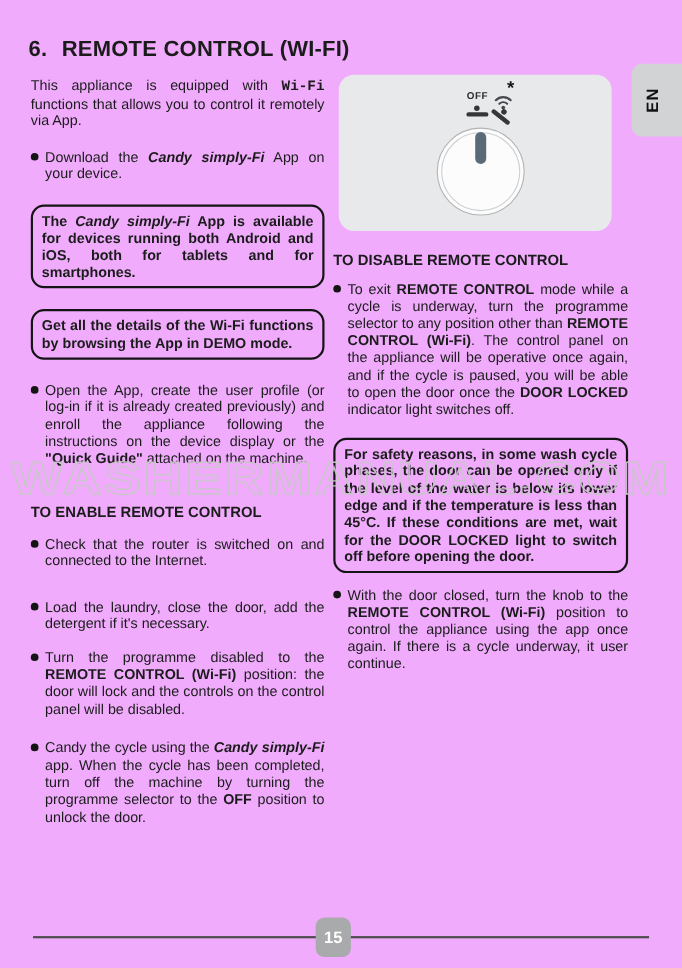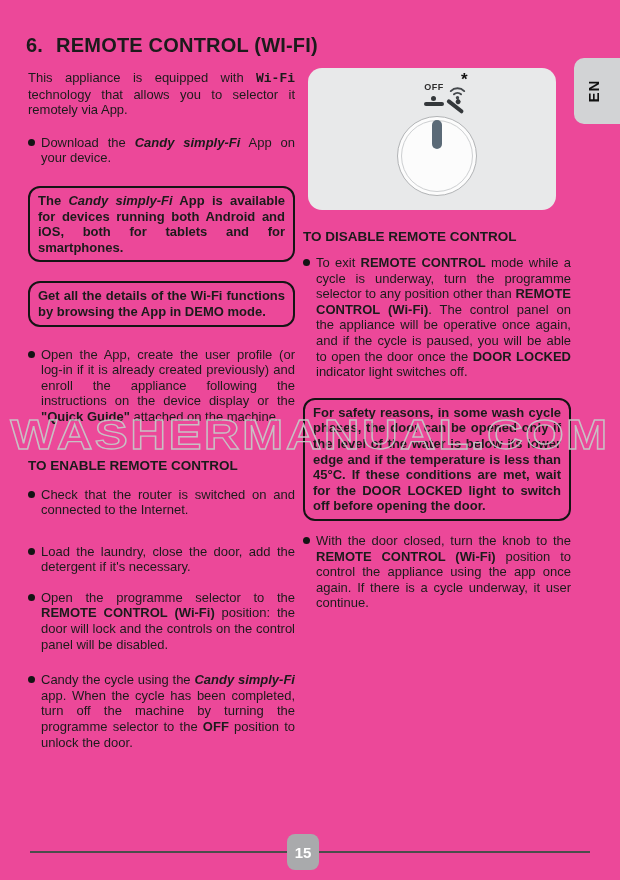--- a/index.html
+++ b/index.html
@@ -1,17 +1,17 @@
 <!DOCTYPE html>
 <html><head>
 <meta charset="utf-8">
 <style>
   html,body { margin:0; padding:0; }
   .page {
-    position:relative; width:620px; height:880px; background:#ec4899;
+    position:relative; width:620px; height:880px; background:#f0abfc;
     overflow:hidden; font-family:"Liberation Sans", sans-serif; color:#1b1b1b;
   }
   
   .title { position:absolute; left:26px; top:34px; margin:0; font-size:20px; font-weight:bold; letter-spacing:.2px; white-space:nowrap; }
   .title .t-num { margin-right:13px; }
   
   .col { position:absolute; top:0; }
   .col-left  { left:28px;  top:68px; width:267px; }
   .col-right { left:303px; top:0;    width:268px; }
   .para, .btext, .ibox { font-size:13px; line-height:15.6px; text-align:justify; margin:0; }
@@ -69,21 +69,21 @@
     color:#fff; font-weight:bold; font-size:15px; display:flex; align-items:center; justify-content:center; z-index:3; }
 </style>
 </head>
 <body>
 
 <div class="page">
 
   <h1 class="title"><span class="t-num">6.</span><span>REMOTE CONTROL (WI-FI)</span></h1>
 
   <div class="col col-left">
-    <p class="para intro"><span>This appliance is equipped with </span><span style="font-weight: bold; font-family: Liberation Mono, monospace;">Wi-Fi</span><span> technology that allows you to selector it remotely via App.</span></p>
+    <p class="para intro"><span>This appliance is equipped with </span><span style="font-weight: bold; font-family: Liberation Mono, monospace;">Wi-Fi</span><span> functions that allows you to control it remotely via App.</span></p>
 
 
     <div class="bullet b1">
       <span class="bdot"></span>
       <div class="btext"><span>Download the </span><span style="font-weight: bold; font-style: italic;">Candy simply-Fi</span><span> App on your device.</span></div>
     </div>
 
     <div class="ibox box1"><span style="font-weight: bold;">The </span><span style="font-weight: bold; font-style: italic;">Candy simply-Fi</span><span style="font-weight: bold;"> App is available for devices running both Android and iOS, both for tablets and for smartphones.</span></div>
 
     <div class="ibox box2"><span style="font-weight: bold;">Get all the details of the Wi-Fi functions by browsing the App in DEMO mode.</span></div>
@@ -100,21 +100,21 @@
       <div class="btext"><span>Check that the router is switched on and connected to the Internet.</span></div>
     </div>
 
     <div class="bullet b4">
       <span class="bdot"></span>
       <div class="btext"><span>Load the laundry, close the door, add the detergent if it's necessary.</span></div>
     </div>
 
     <div class="bullet b5">
       <span class="bdot"></span>
-      <div class="btext"><span>Open the programme selector to the </span><span style="font-weight: bold;">REMOTE CONTROL (Wi-Fi)</span><span> position: the door will lock and the controls on the control panel will be disabled.</span></div>
+      <div class="btext"><span>Turn the programme disabled to the </span><span style="font-weight: bold;">REMOTE CONTROL (Wi-Fi)</span><span> position: the door will lock and the controls on the control panel will be disabled.</span></div>
     </div>
 
     <div class="bullet b6">
       <span class="bdot"></span>
       <div class="btext"><span>Candy the cycle using the </span><span style="font-weight: bold; font-style: italic;">Candy simply-Fi</span><span> app. When the cycle has been completed, turn off the machine by turning the programme selector to the </span><span style="font-weight: bold;">OFF</span><span> position to unlock the door.</span></div>
     </div>
   </div>
 
   <div class="col col-right">
     <div class="knob-panel">

